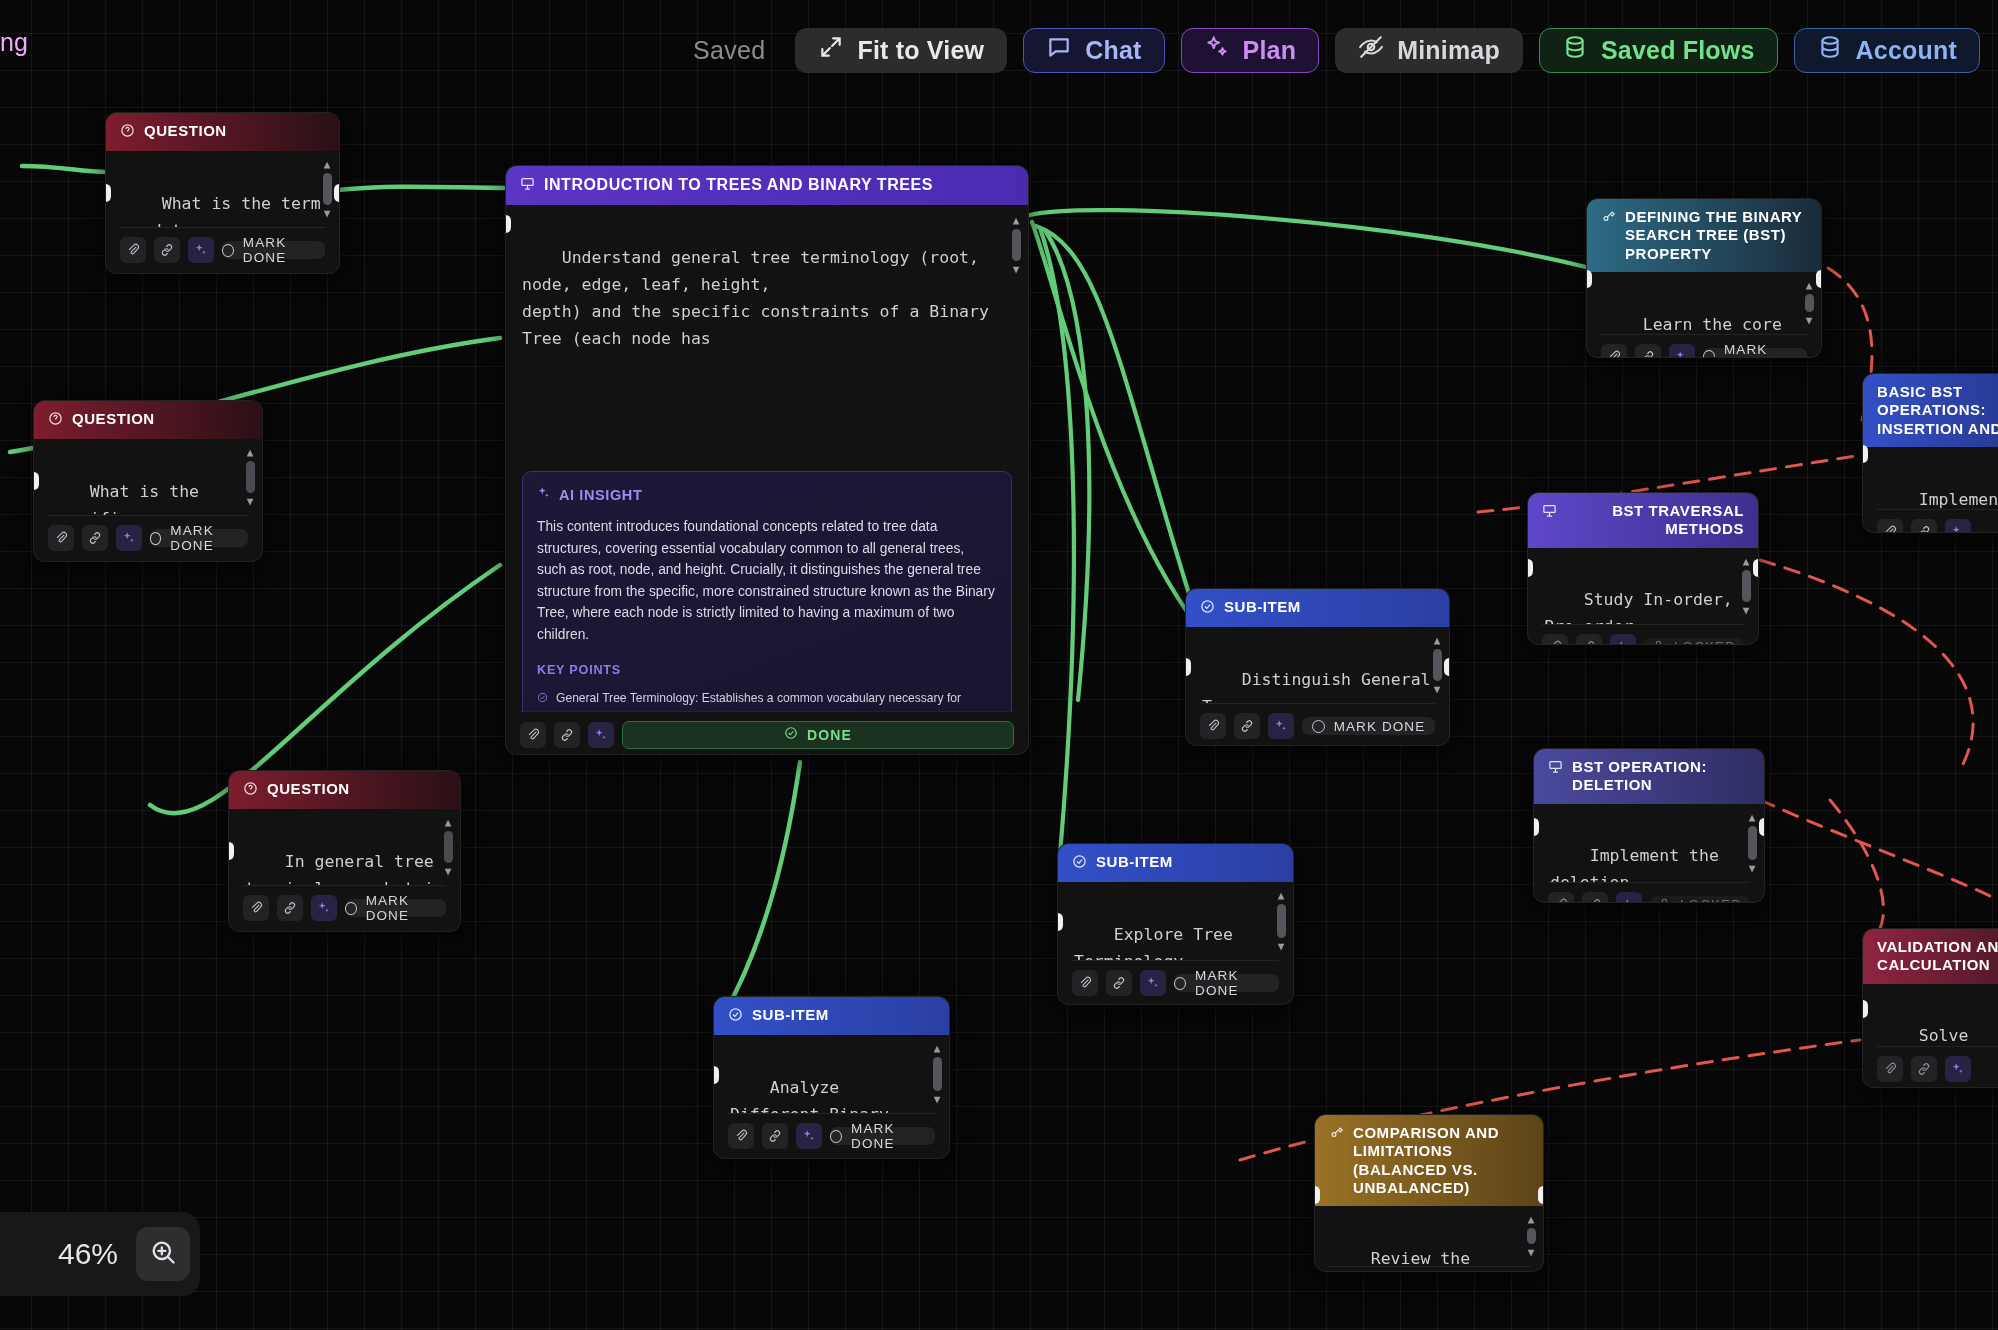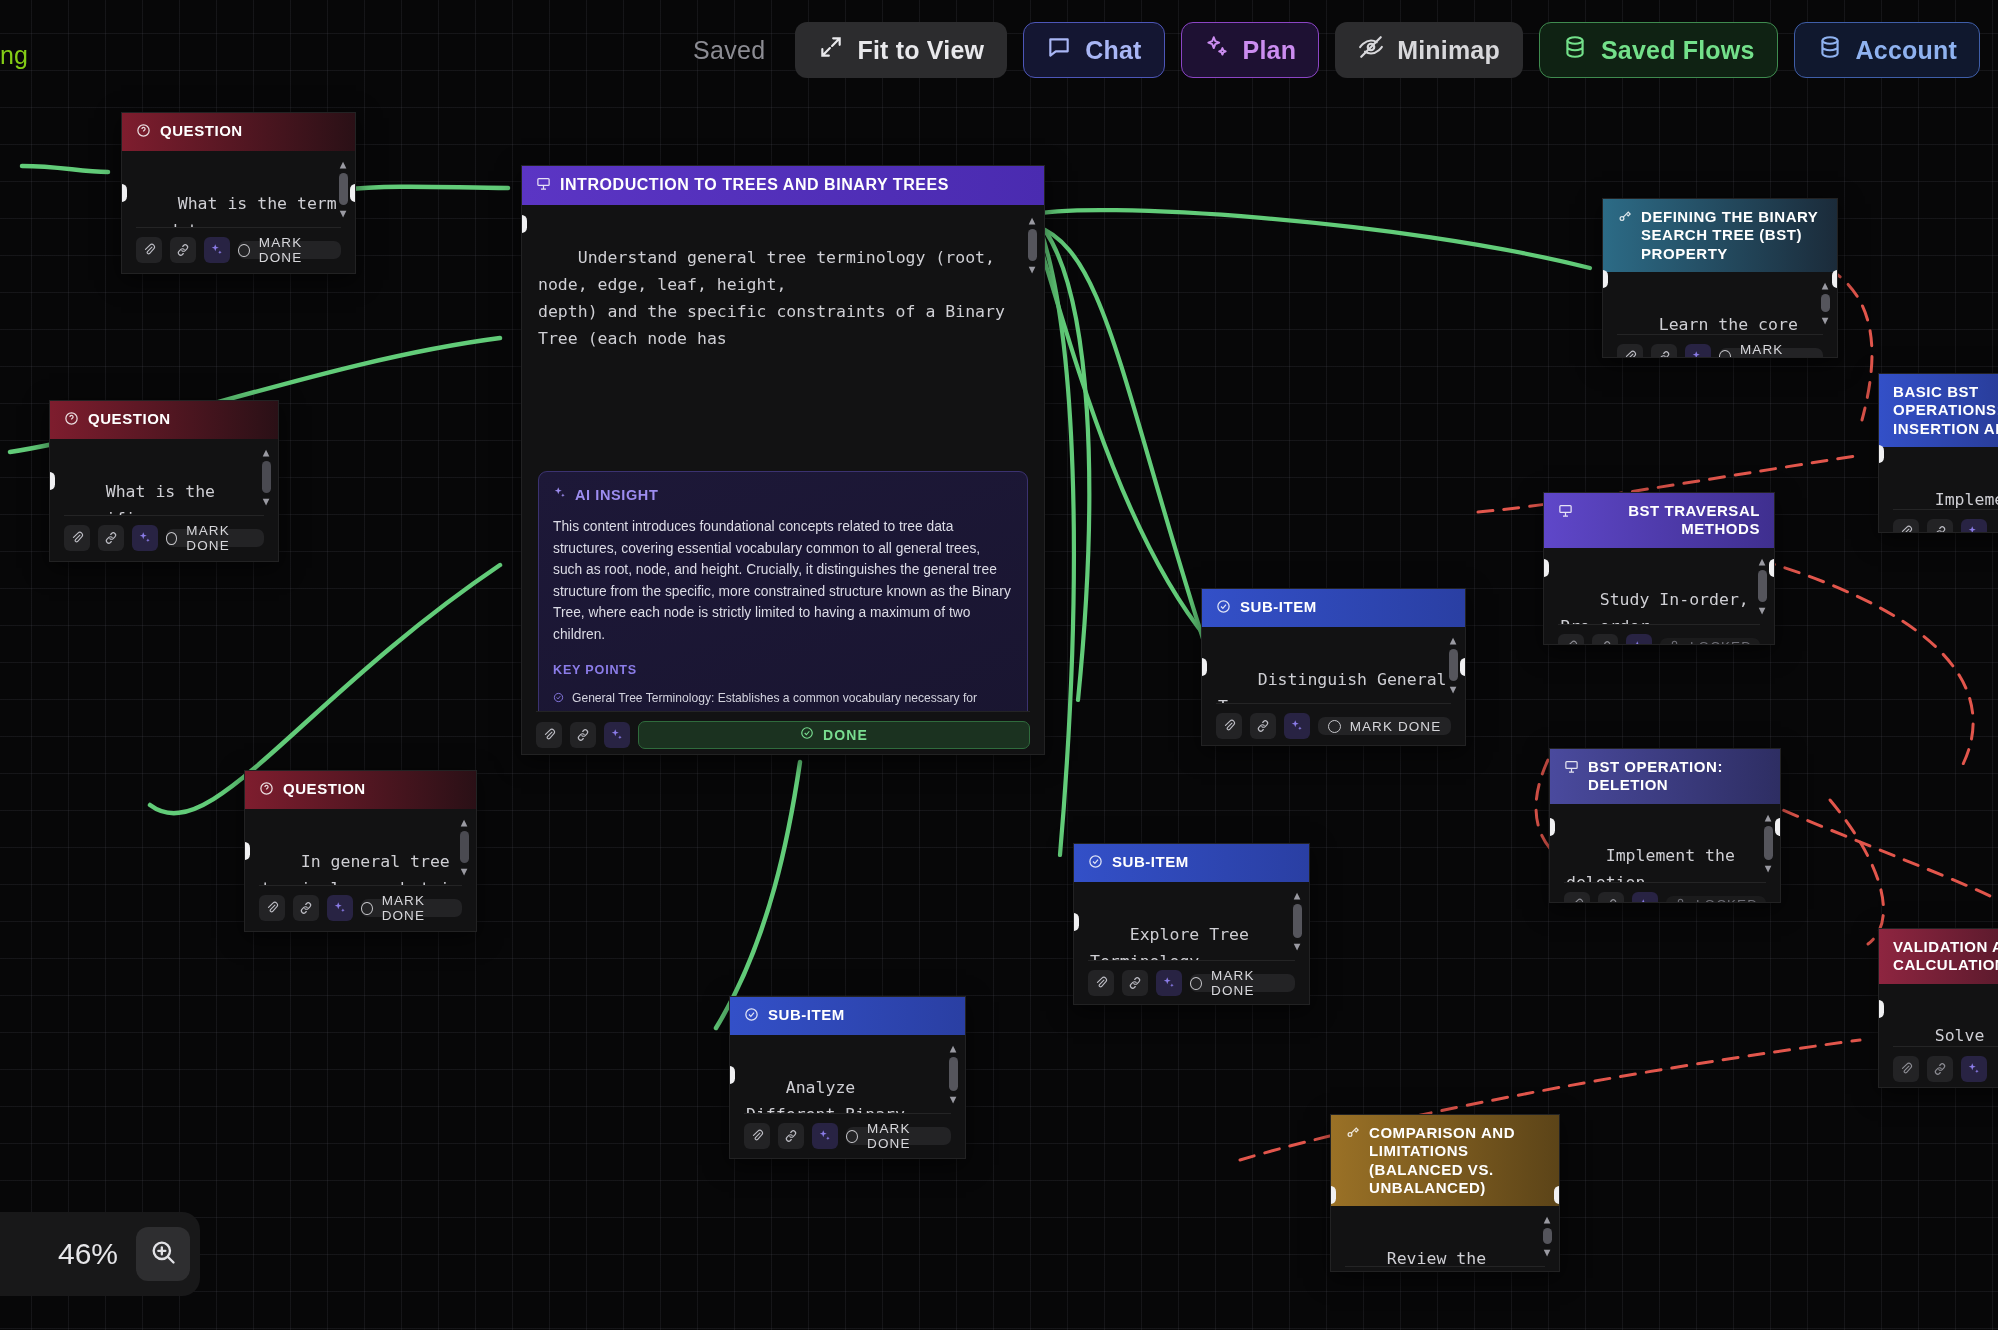--- a/index.html
+++ b/index.html
@@ -24,25 +24,25 @@
   
   #toolbar {
     position:absolute; top:0; left:0; width:1998px; height:100px;
     display:flex; align-items:center; justify-content:flex-end;
     gap:16px; padding-right:18px; z-index:60;
   }
   .saved-label {
     color:#8c8c93; font-size:25px; letter-spacing:.3px; margin-right:14px;
   }
   .topleft-clip {
-    position:absolute; left:0; top:41px; color:#84cc16; font-size:25px; z-index:61;
+    position:absolute; left:0; top:28px; color:#f0abfc; font-size:25px; z-index:61;
   }
   .tbtn {
     display:flex; align-items:center; gap:13px;
-    height:56px; padding:0 22px; border-radius:12px;
+    height:45px; padding:0 22px; border-radius:12px;
     font-size:25px; font-weight:600; letter-spacing:.2px;
     border:1.5px solid transparent; white-space:nowrap;
   }
   .tbtn svg { width:26px; height:26px; flex:none; }
   .tbtn.fit     { background:#2c2c2e; color:#e9e9ec; }
   .tbtn.magic   { background:linear-gradient(90deg,#2a1638,#3a1d47); color:#d9aaf4; border-color:#7b43b0; }
   .tbtn.chat    { background:#141632; color:#a9b6f5; border-color:#4d56b8; }
   .tbtn.plan    { background:#1e1133; color:#cb8df0; border-color:#8b45c4; }
   .tbtn.minimap { background:#2c2c2e; color:#d8d8db; }
   .tbtn.flows   { background:#0f2213; color:#73e08a; border-color:#3f8b4f; }
@@ -56,23 +56,23 @@
   }
   #zoomwidget .pct { font-size:30px; color:#e6e6e9; }
   #zoomwidget .zbtn {
     width:54px; height:54px; border-radius:12px; background:#2e2e30;
     display:flex; align-items:center; justify-content:center;
   }
   #zoomwidget .zbtn svg { width:28px; height:28px; }
 
   
   .node {
-    position:absolute; border-radius:0; overflow:hidden;
+    position:absolute; border-radius:12px; overflow:hidden;
     background:#121213; border:1px solid rgba(255,255,255,0.07);
-    box-shadow:0 6px 22px rgba(0,0,0,.6); z-index:20;margin-left:16px;
+    box-shadow:0 6px 22px rgba(0,0,0,.6); z-index:20;
   }
   .node .hdr {
     display:flex; align-items:flex-start; gap:9px;
     padding:9px 14px; font-size:15px; font-weight:700;
     letter-spacing:.55px; color:#fff; line-height:1.22;
   }
   .node .hdr svg { width:15px; height:15px; flex:none; margin-top:1px; opacity:.85; }
   .node .body {
     position:relative; padding:13px 16px 10px 16px;
     font-family:"DejaVu Sans Mono", monospace;

